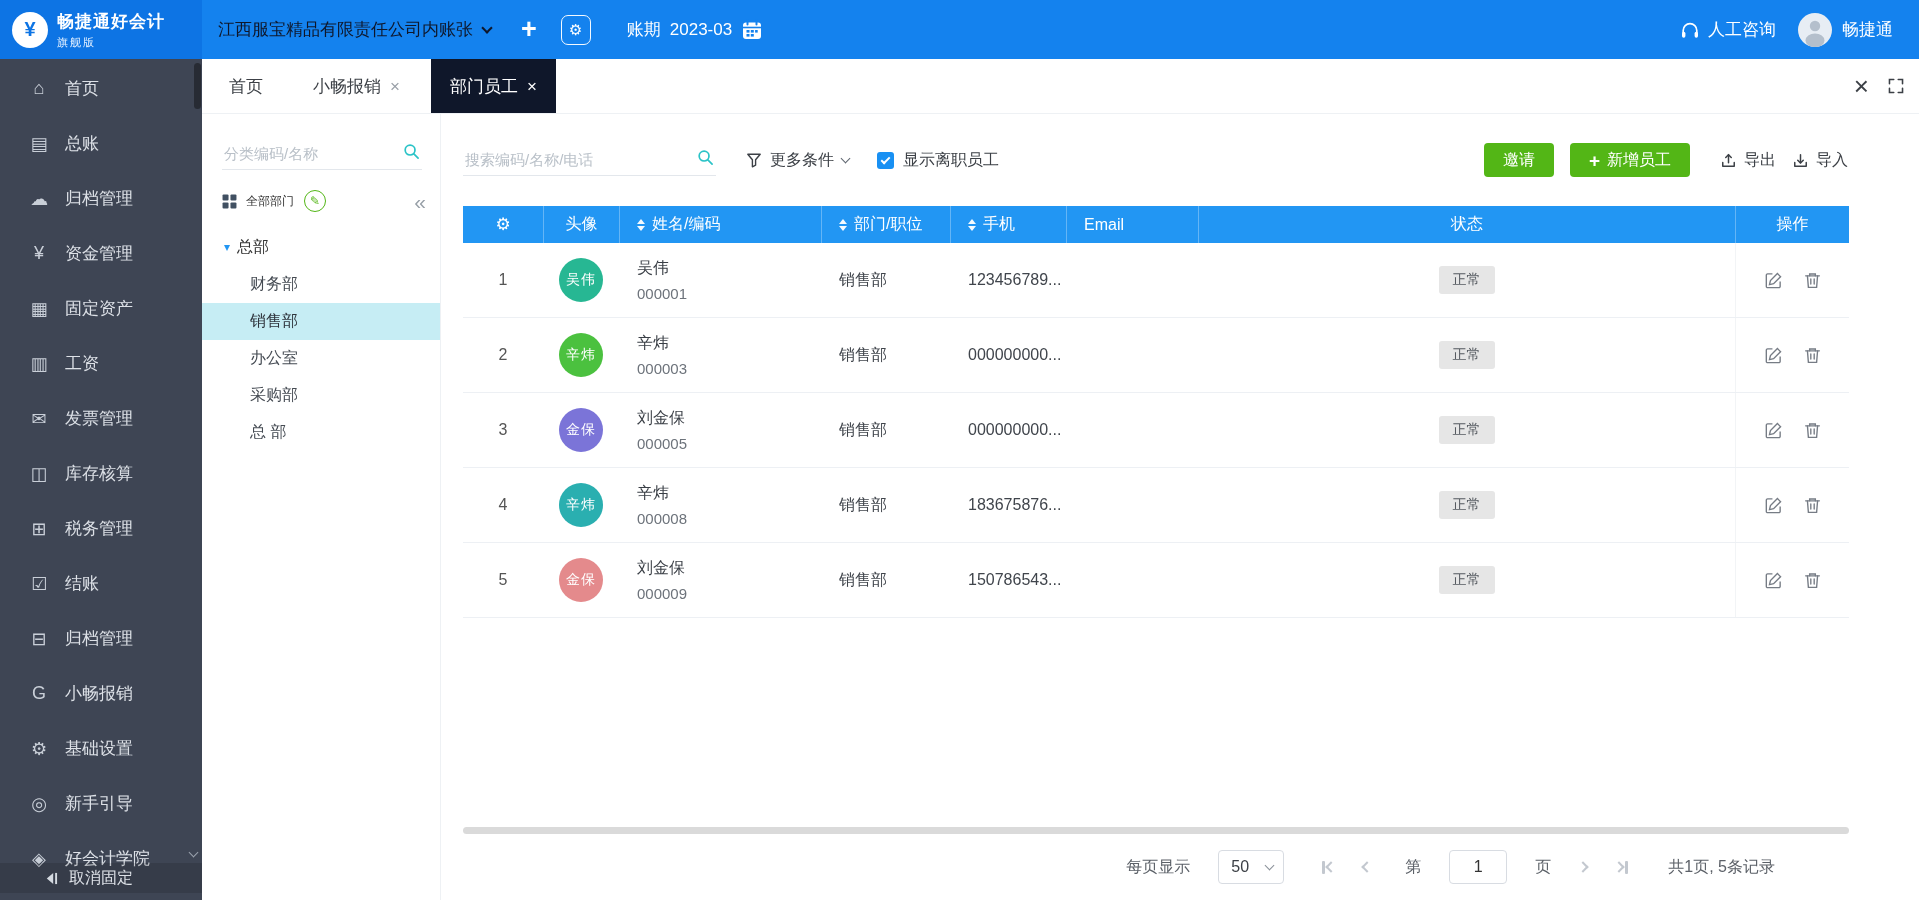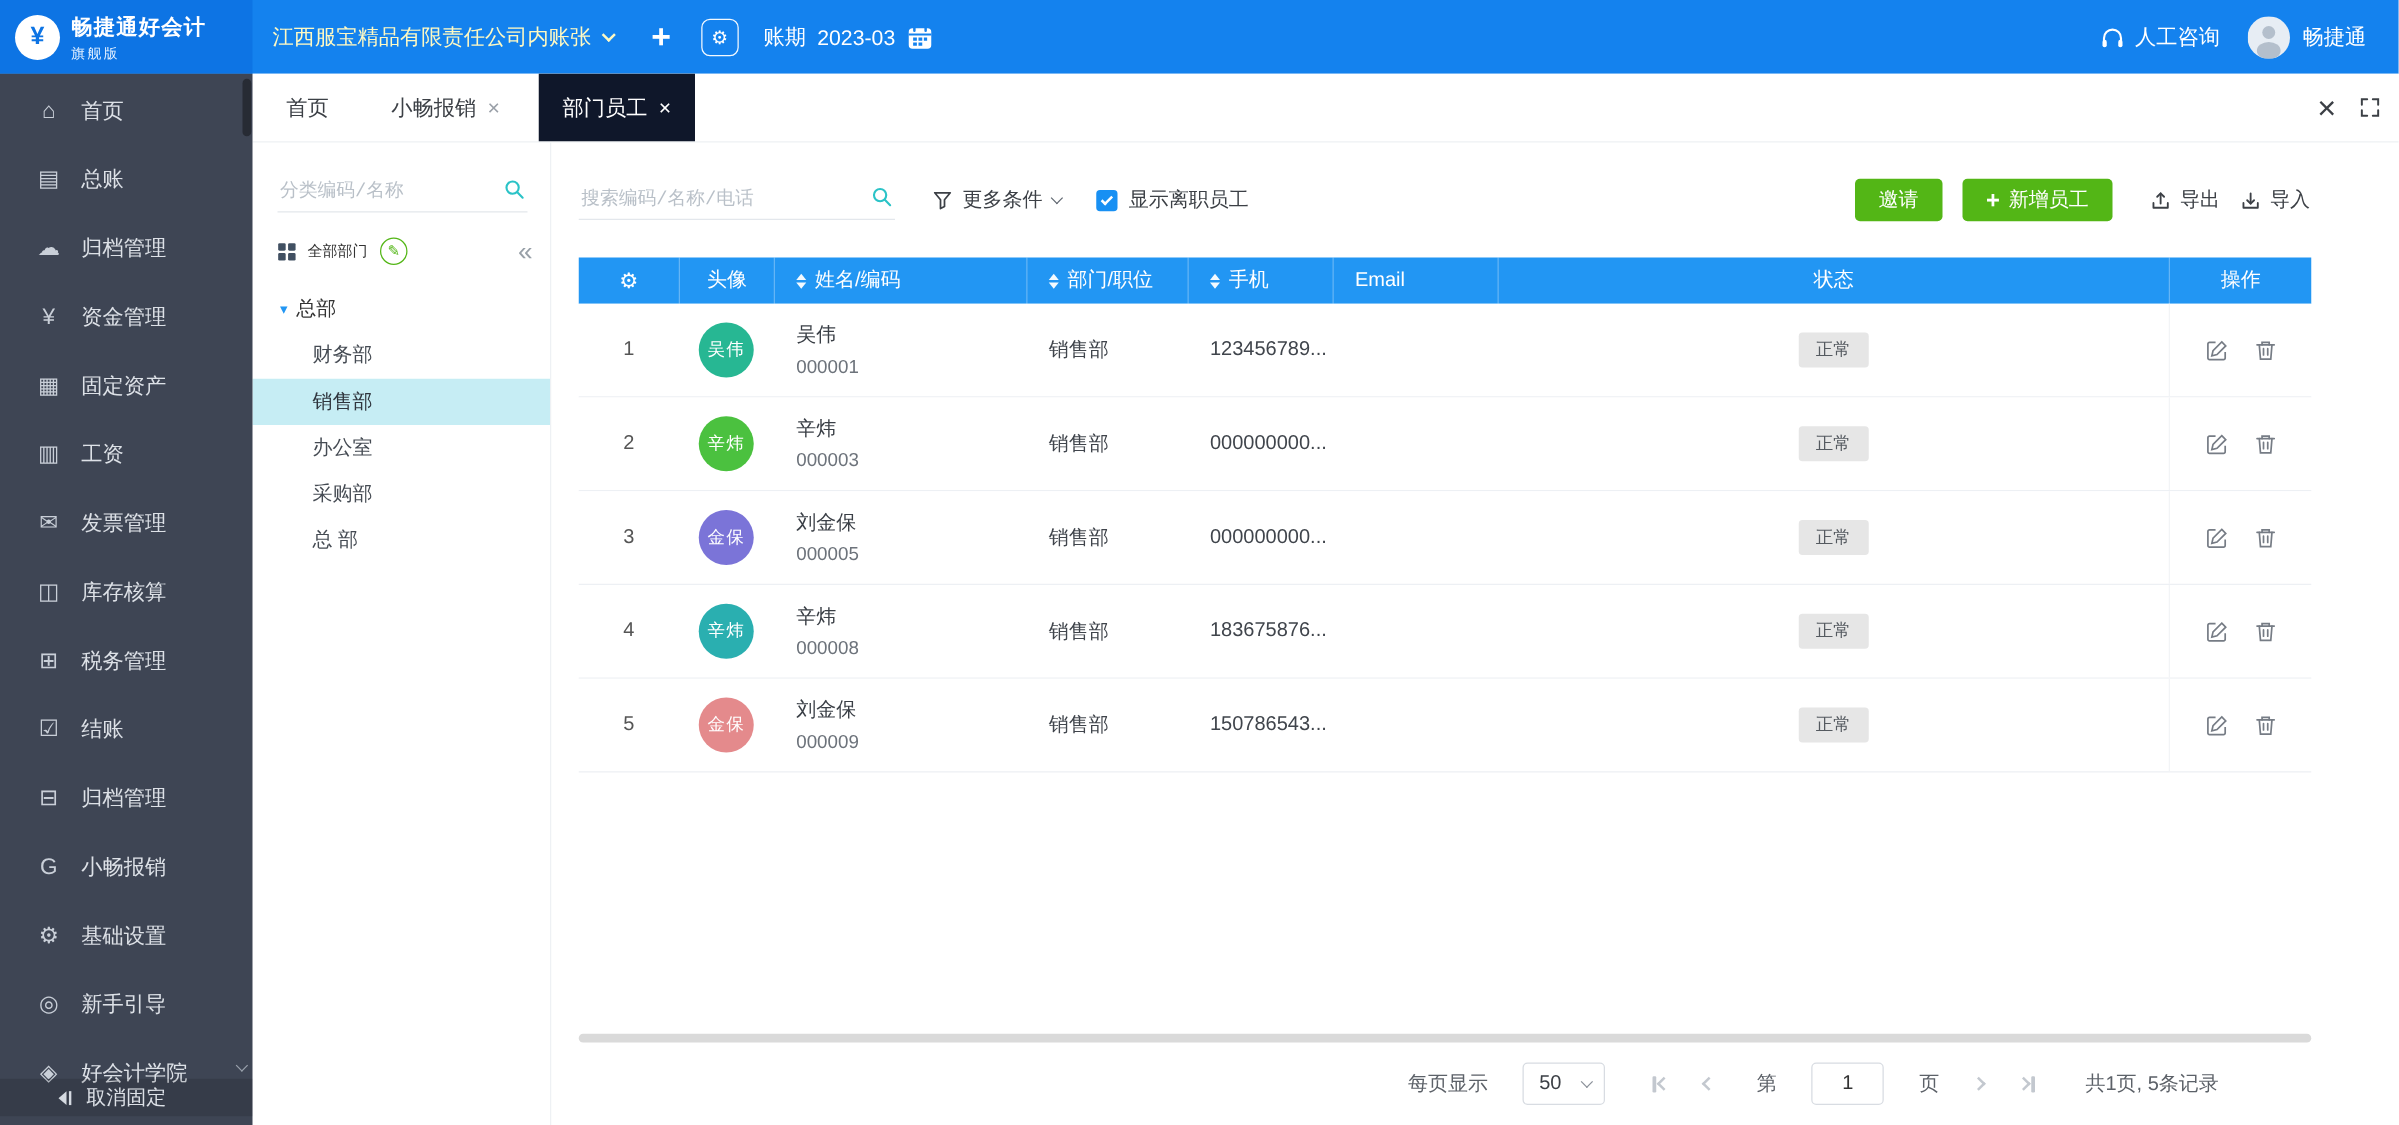--- a/index.html
+++ b/index.html
@@ -6,24 +6,24 @@
   html,body{width:1919px;height:900px}
   body{font-family:"Liberation Sans","DejaVu Sans",sans-serif;overflow:hidden;background:#fff;color:#333}
   .app{width:1919px;height:900px;display:flex;flex-direction:column}
 
   
   .topbar{height:59px;background:#1482ee;display:flex;align-items:center;flex-shrink:0}
   .logo-area{width:202px;height:100%;background:#0d74e4;display:flex;align-items:center;padding-left:12px;gap:9px;flex-shrink:0;cursor:pointer}
   .logo-circle{width:36px;height:36px;border-radius:50%;background:#fff;display:flex;align-items:center;justify-content:center;color:#0d74e4;font-weight:bold;font-size:20px;flex-shrink:0}
   .logo-title{color:#fff;font-size:17px;font-weight:bold;letter-spacing:1px;white-space:nowrap}
   .logo-sub{color:#e3f0ff;font-size:11px;margin-top:2px;letter-spacing:2px}
-  .company{display:flex;align-items:center;gap:10px;color:#fef9c3;font-size:17px;margin-left:16px;cursor:pointer;white-space:nowrap}
+  .company{display:flex;align-items:center;gap:10px;color:#0f172a;font-size:17px;margin-left:16px;cursor:pointer;white-space:nowrap}
   .tb-plus{margin-left:30px;font-size:27px;color:#fff;cursor:pointer;line-height:1;font-weight:bold}
   .tb-gear{margin-left:24px;width:30px;height:30px;border:1.6px solid rgba(255,255,255,.95);border-radius:7px;display:flex;align-items:center;justify-content:center;font-size:15px;color:#fff;cursor:pointer}
-  .period{margin-left:20px;display:flex;align-items:flex-end;gap:9px;color:#fff;font-size:17px}
+  .period{margin-left:36px;display:flex;align-items:center;gap:9px;color:#fff;font-size:17px}
   .period-value{cursor:pointer}
   .cal{display:flex;cursor:pointer}
   .tb-right{margin-left:auto;display:flex;align-items:center;padding-right:26px;color:#fff}
   .support{display:flex;align-items:center;gap:8px;font-size:17px;cursor:pointer}
   .tb-avatar{width:34px;height:34px;border-radius:50%;overflow:hidden;margin-left:22px;cursor:pointer;flex-shrink:0}
   .tb-user{font-size:17px;cursor:pointer;margin-left:10px}
 
   
   .chev{display:inline-block;width:8px;height:8px;border-right:2px solid currentColor;border-bottom:2px solid currentColor}
   .chev.down{transform:rotate(45deg);margin-top:-4px}
@@ -54,21 +54,21 @@
   .tabbar-right{margin-left:auto;display:flex;align-items:center;gap:18px;padding-right:14px}
   .tb-close{font-size:26px;color:#3c4046;line-height:1;cursor:pointer}
   .tb-full{display:flex;cursor:pointer}
 
   .content{flex:1;display:flex;min-height:0}
 
   
   .dept-panel{width:239px;border-right:1px solid #eef1f4;flex-shrink:0}
   .search-wrap{position:relative}
   .dept-search{margin:24px 18px 0 20px}
-  .u-input{width:100%;border:0;border-bottom:1px solid #e3e7ec;font-size:15px;padding:7px 28px 7px 2px;outline:none;color:#333;background:transparent;font-family:Liberation Mono, monospace}
+  .u-input{width:100%;border:0;border-bottom:1px solid #e3e7ec;font-size:15px;padding:7px 28px 7px 2px;outline:none;color:#333;background:transparent;font-family:Liberation Sans, sans-serif}
   .u-input::placeholder{color:#b9c0c8}
   .search-ic{position:absolute;right:2px;top:5px;display:flex;cursor:pointer}
   .all-row{margin:20px 14px 0 20px;display:flex;align-items:center}
   .all-label{font-size:12px;color:#333;margin-left:9px}
   .edit-circle{width:22px;height:22px;border-radius:50%;border:1px solid #53b616;color:#53b616;display:flex;align-items:center;justify-content:center;font-size:12px;margin-left:10px;cursor:pointer}
   .collapse{margin-left:auto;font-size:21px;color:#98a0a8;line-height:1;cursor:pointer}
   .tree{margin-top:16px}
   .tree-root{display:flex;align-items:center;gap:7px;height:38px;padding-left:22px;font-size:16px;color:#333;cursor:pointer}
   .tree-caret{color:#2296f3;font-size:12px}
   .tree-child{height:37px;display:flex;align-items:center;padding-left:48px;font-size:16px;color:#454b53;cursor:pointer}

